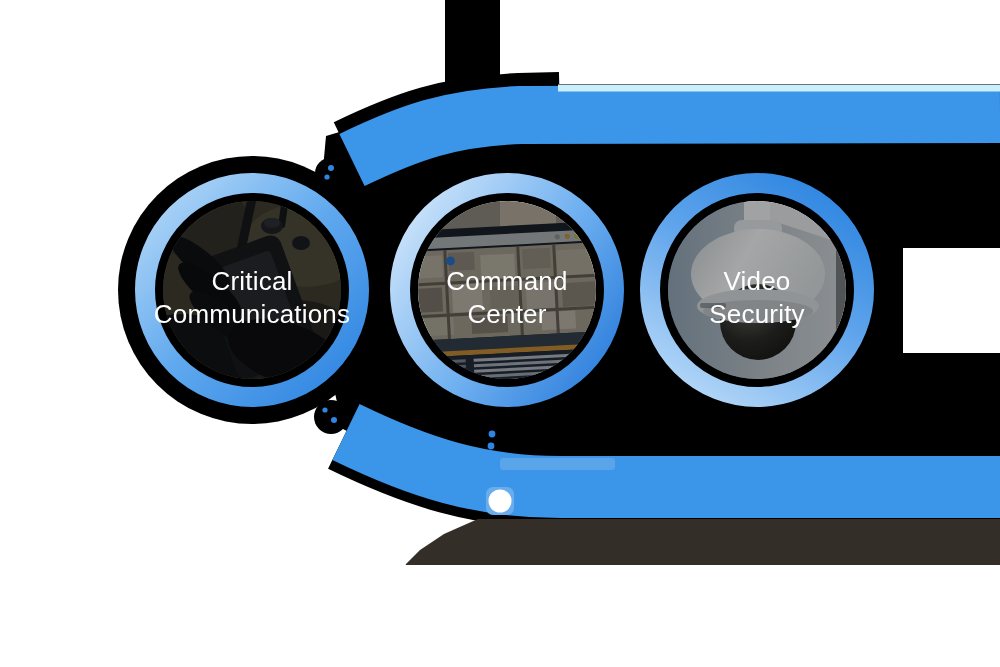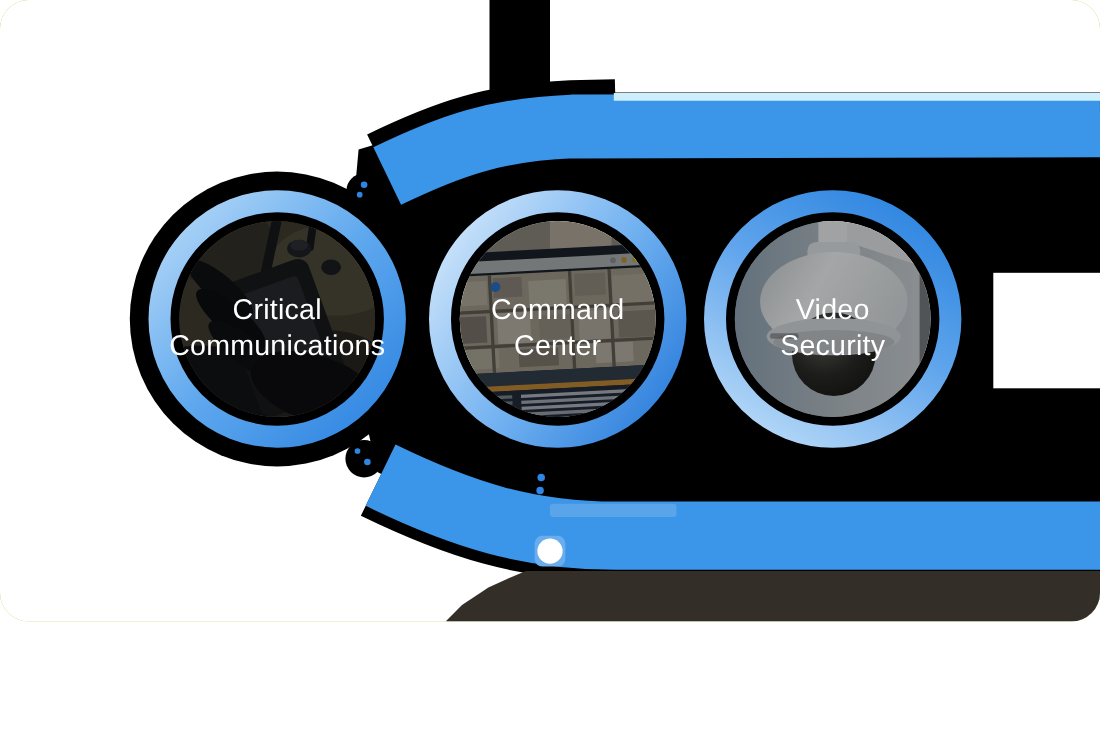--- a/index.html
+++ b/index.html
@@ -1,17 +1,17 @@
 <!DOCTYPE html>
 <html><head>
 <meta charset="utf-8">
 <style>
   html,body{margin:0;padding:0;background:#ffffff;}
-  .stage{position:relative;width:1000px;height:565px;background:#84cc16;overflow:hidden;
-         font-family:"Liberation Sans",sans-serif;border-radius:26px;}
+  .stage{position:relative;width:1000px;height:565px;background:#0f766e;overflow:hidden;
+         font-family:"Liberation Sans",sans-serif;}
   svg{display:block}
   .node-label{font-family:"Liberation Sans",sans-serif;font-weight:500;font-size:26px;
               letter-spacing:.2px;}
 </style>
 </head>
 <body>
 
 <div class="stage">
 <svg width="1000" height="667" viewBox="0 0 1000 667">
   <defs>

